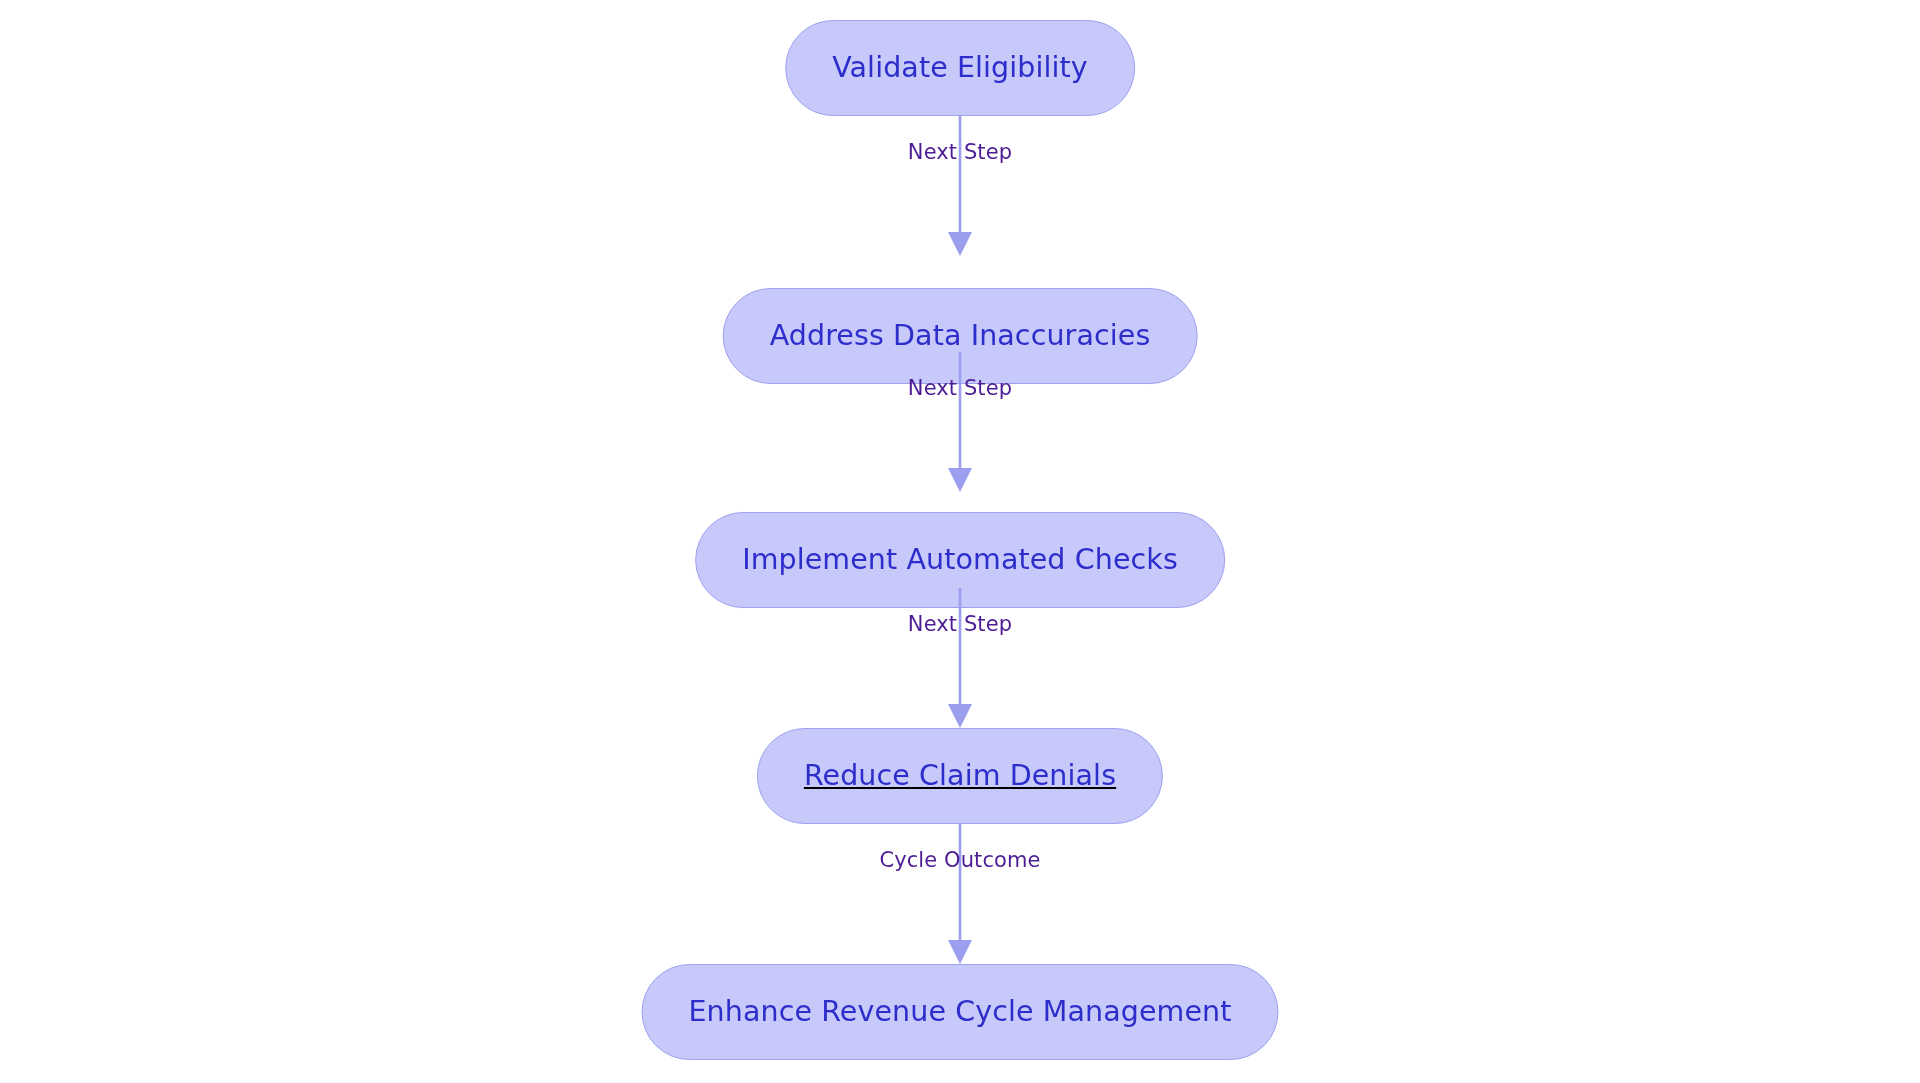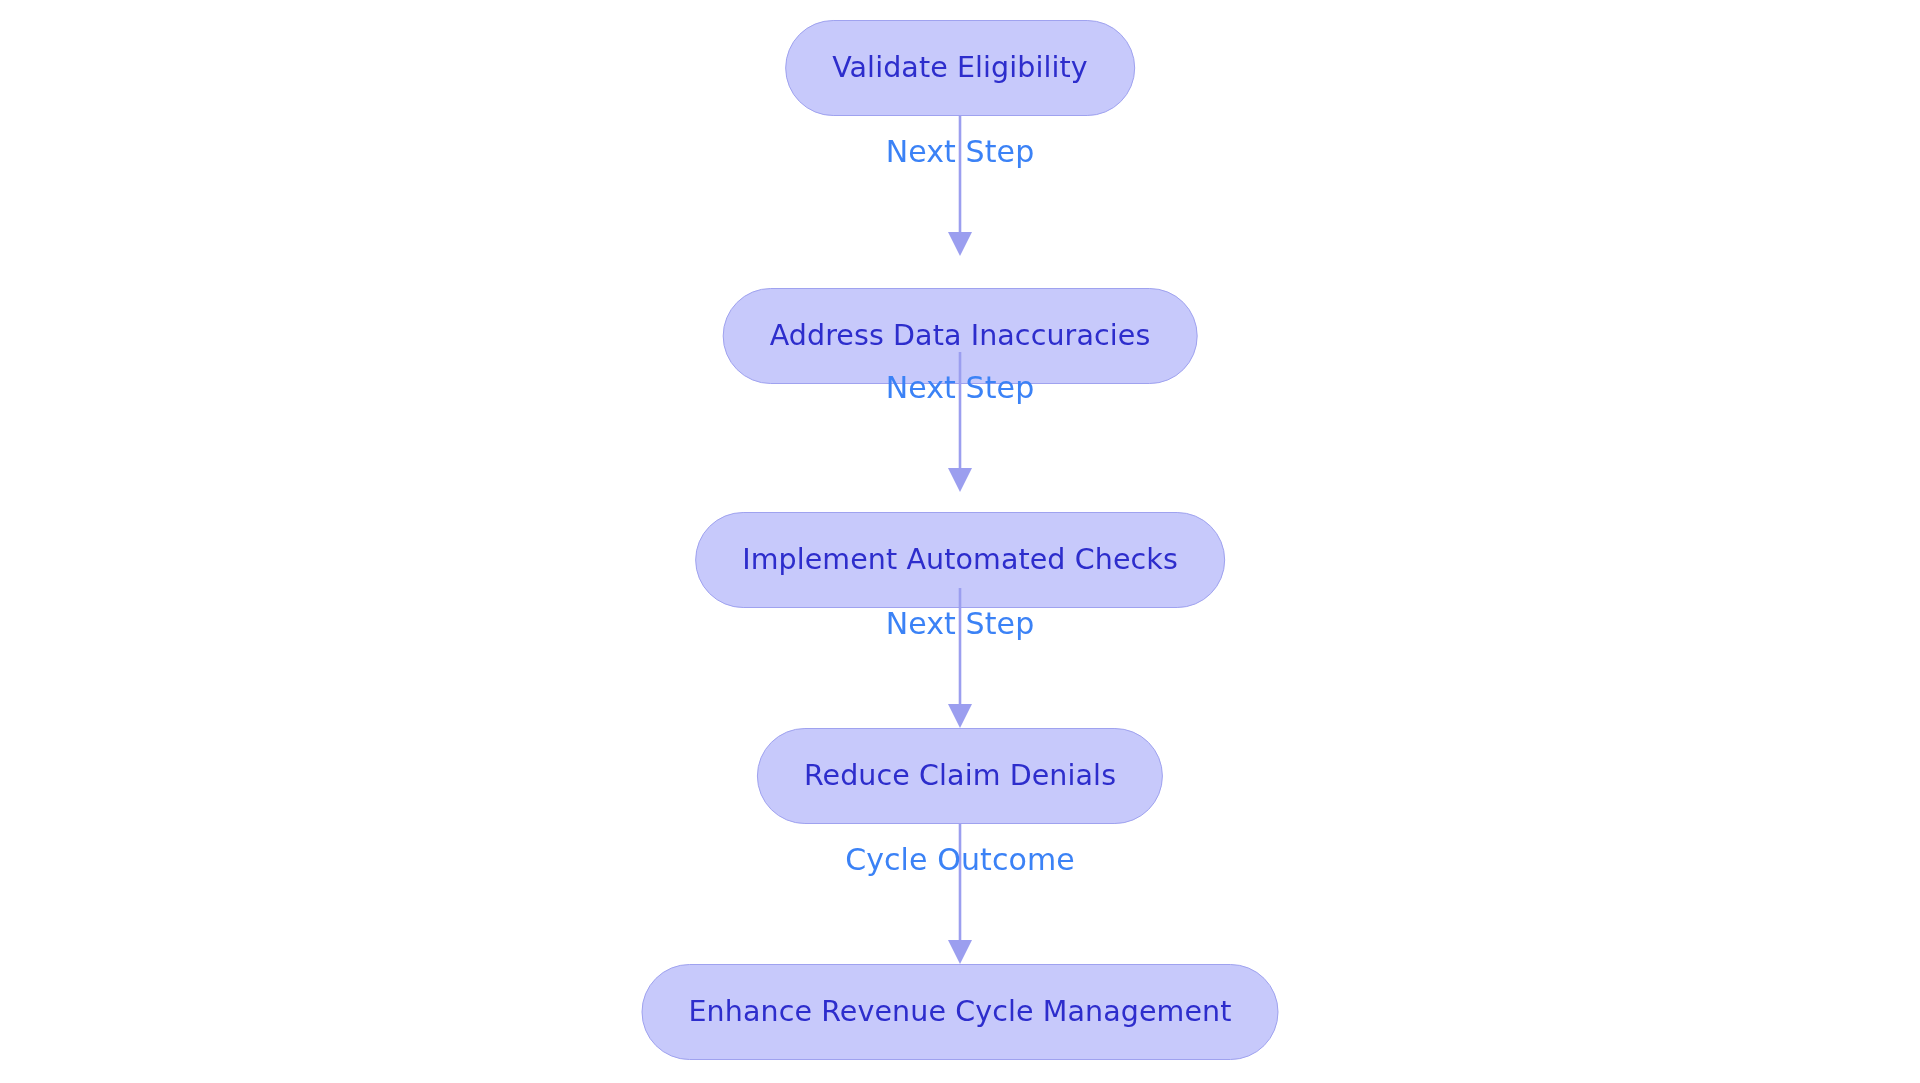--- a/index.html
+++ b/index.html
@@ -42,21 +42,21 @@
     font-size: 28.5px;
     font-weight: 400;
     color: #2d2dcc;
     letter-spacing: 0.1px;
     line-height: 1;
   }
 
   #node-0 { top: 20px;  }
   #node-1 { top: 256px; margin-top: 32px; }
   #node-2 { top: 492px; margin-top: 20px; }
-  #node-3 { top: 728px; }
+  #node-3 { top: 728px; text-decoration: underline; }
   #node-4 { top: 964px; }
 
   
   .edge {
     position: absolute;
     left: 50%;
     transform: translateX(-50%);
     width: 120px;
     height: 140px;
   }
@@ -77,22 +77,22 @@
 
   #edge-0 { top: 116px; }
   #edge-1 { top: 352px; }
   #edge-2 { top: 588px; }
   #edge-3 { top: 824px; }
 
   .edge-label {
     position: absolute;
     left: 50%;
     transform: translate(-50%, -50%);
-    font-size: 30px;
-    color: #3b82f6;
+    font-size: 21px;
+    color: #4c1d95;
     white-space: nowrap;
     line-height: 1;
     letter-spacing: 0.1px;
   }
   #edge-label-0 { top: 152px; }
   #edge-label-1 { top: 388px; }
   #edge-label-2 { top: 624px; }
   #edge-label-3 { top: 860px; }
 </style>
 </head>

